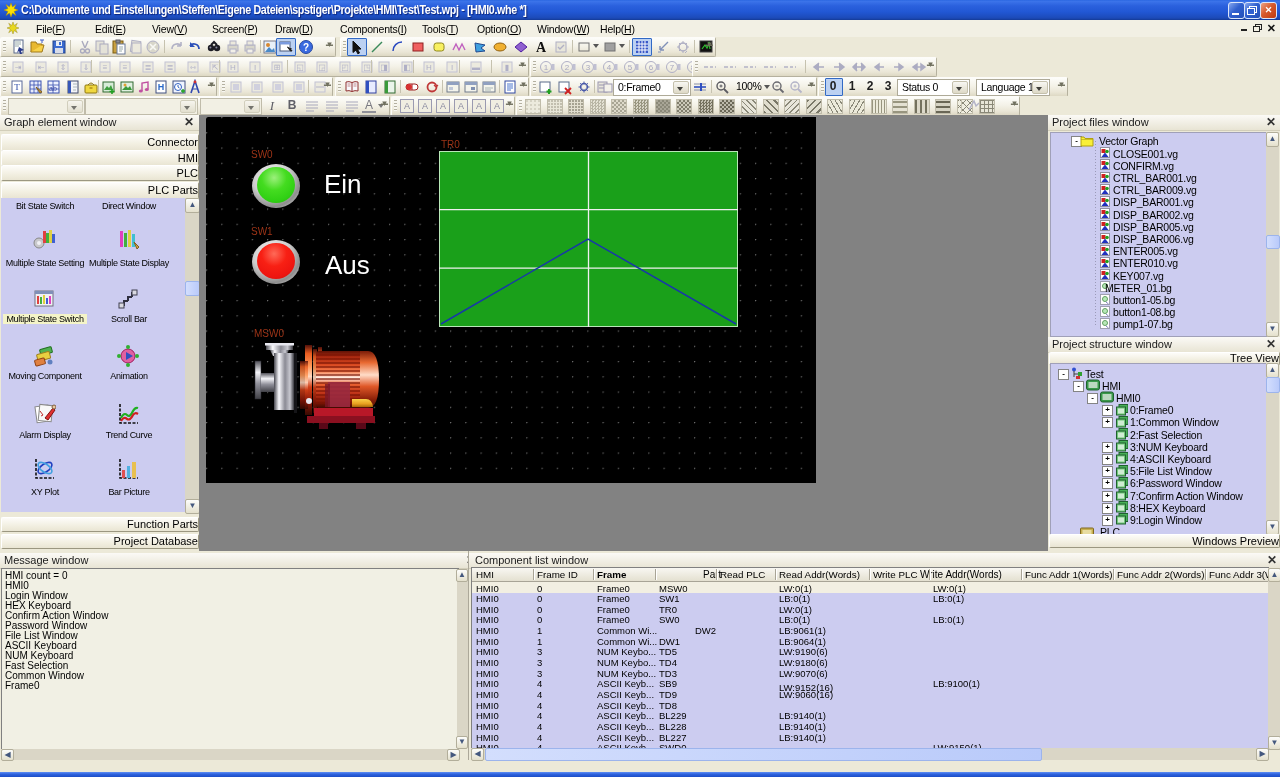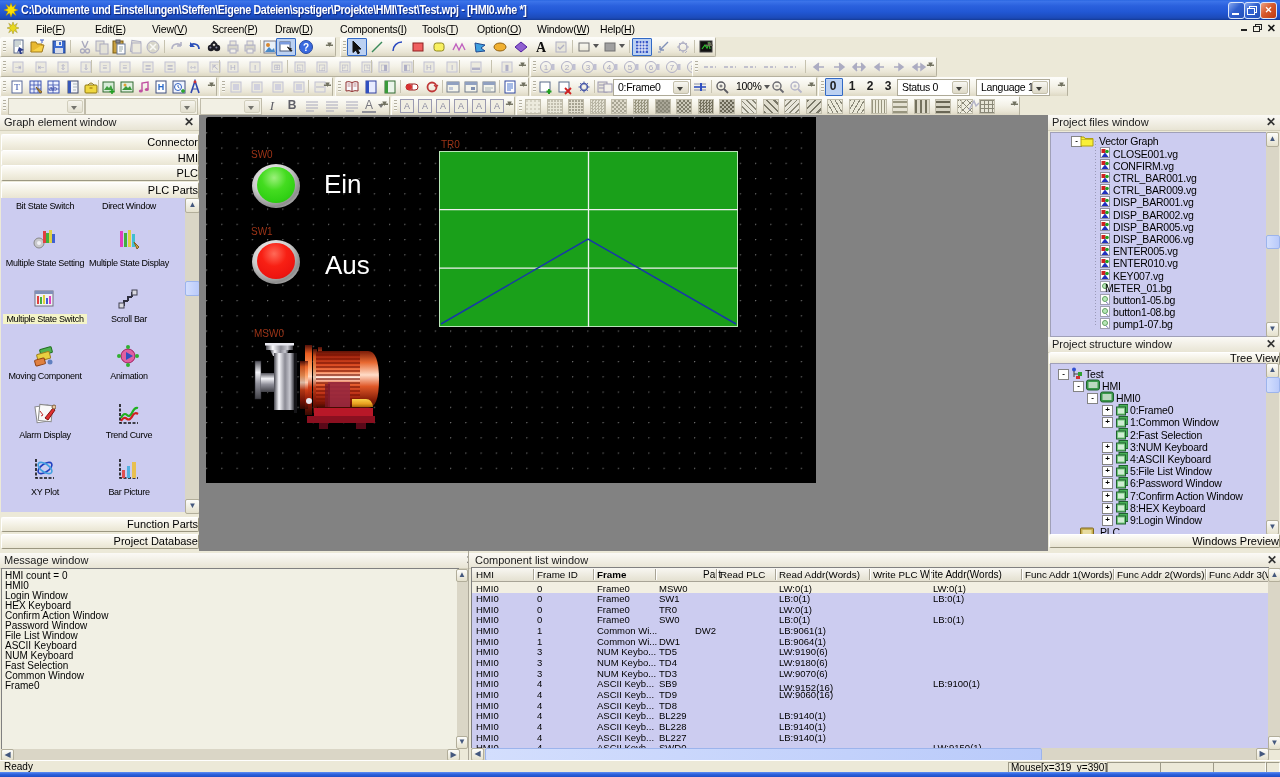--- a/index.html
+++ b/index.html
@@ -1281,23 +1281,13 @@
         <div class="abs" style="left:461px;top:174.3px;font-size:9.5px;white-space:nowrap;">LW:9150(1)</div>
       </div>
       <div class="sb" style="left:799px;top:17px;width:12px;height:180px;"></div>
       <div class="sbtn" style="left:799px;top:17px;width:11px;height:12px;line-height:11px;">▲</div>
       <div class="sbtn" style="left:799px;top:185px;width:11px;height:12px;line-height:11px;">▼</div>
       <div class="sb" style="left:2px;top:197px;width:797px;height:12px;"></div>
       <div class="sbtn" style="left:2px;top:197px;width:11px;height:11px;line-height:10px;">◀</div>
       <div class="sthumb" style="left:16px;top:197px;width:555px;height:11px;"></div>
       <div class="sbtn" style="left:787px;top:197px;width:11px;height:11px;line-height:10px;">▶</div>
     </div>
-<div id="statusbar" class="abs">
-<div class="abs" style="left:4px;top:0px;">Ready</div>
-<div class="sunk" style="left:1008px;width:90px;">
-        <span style="position:absolute;left:2px;top:-1px;font-size:10px;white-space:nowrap;">Mouse[x=319&nbsp; y=390]</span>
-      </div>
-<div class="sunk" style="left:1107px;width:52px;"></div>
-<div class="sunk" style="left:1160px;width:52px;"></div>
-<div class="sunk" style="left:1213px;width:51px;"></div>
-<div class="sunk" style="left:1266px;width:12px;"></div>
-</div>
 <div id="taskbar" class="abs"></div>
 </div>
 </body></html>

